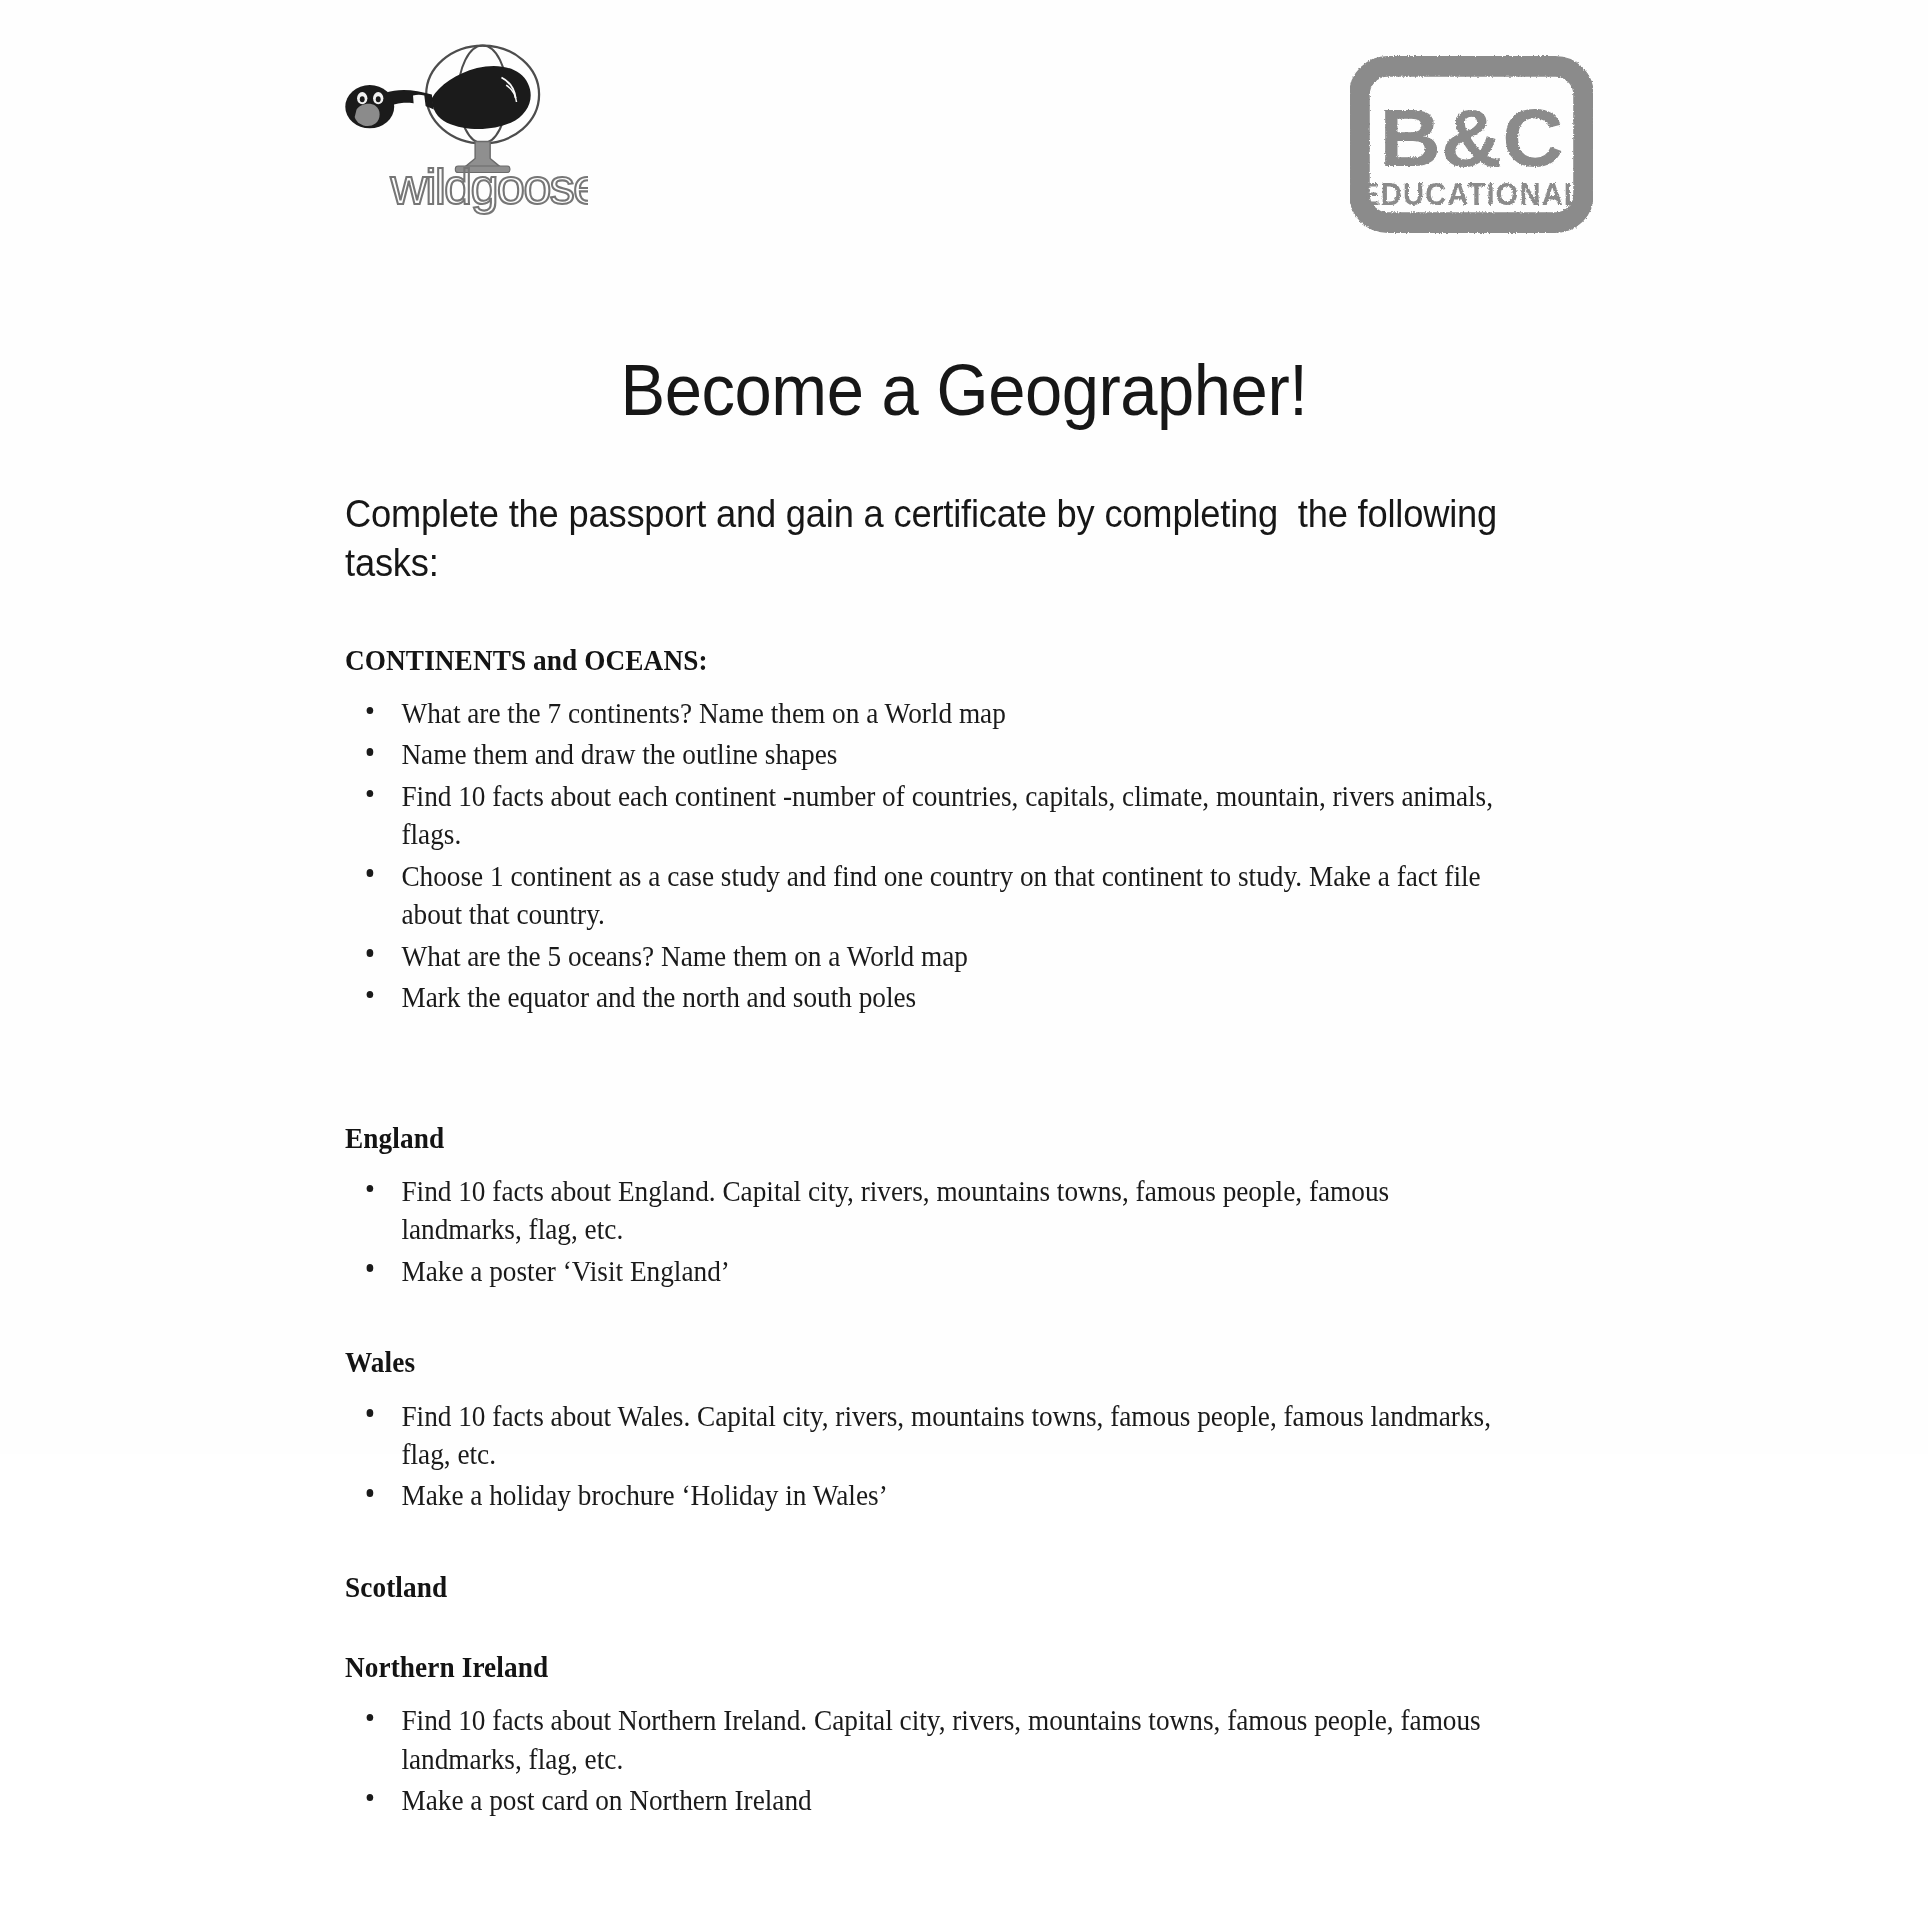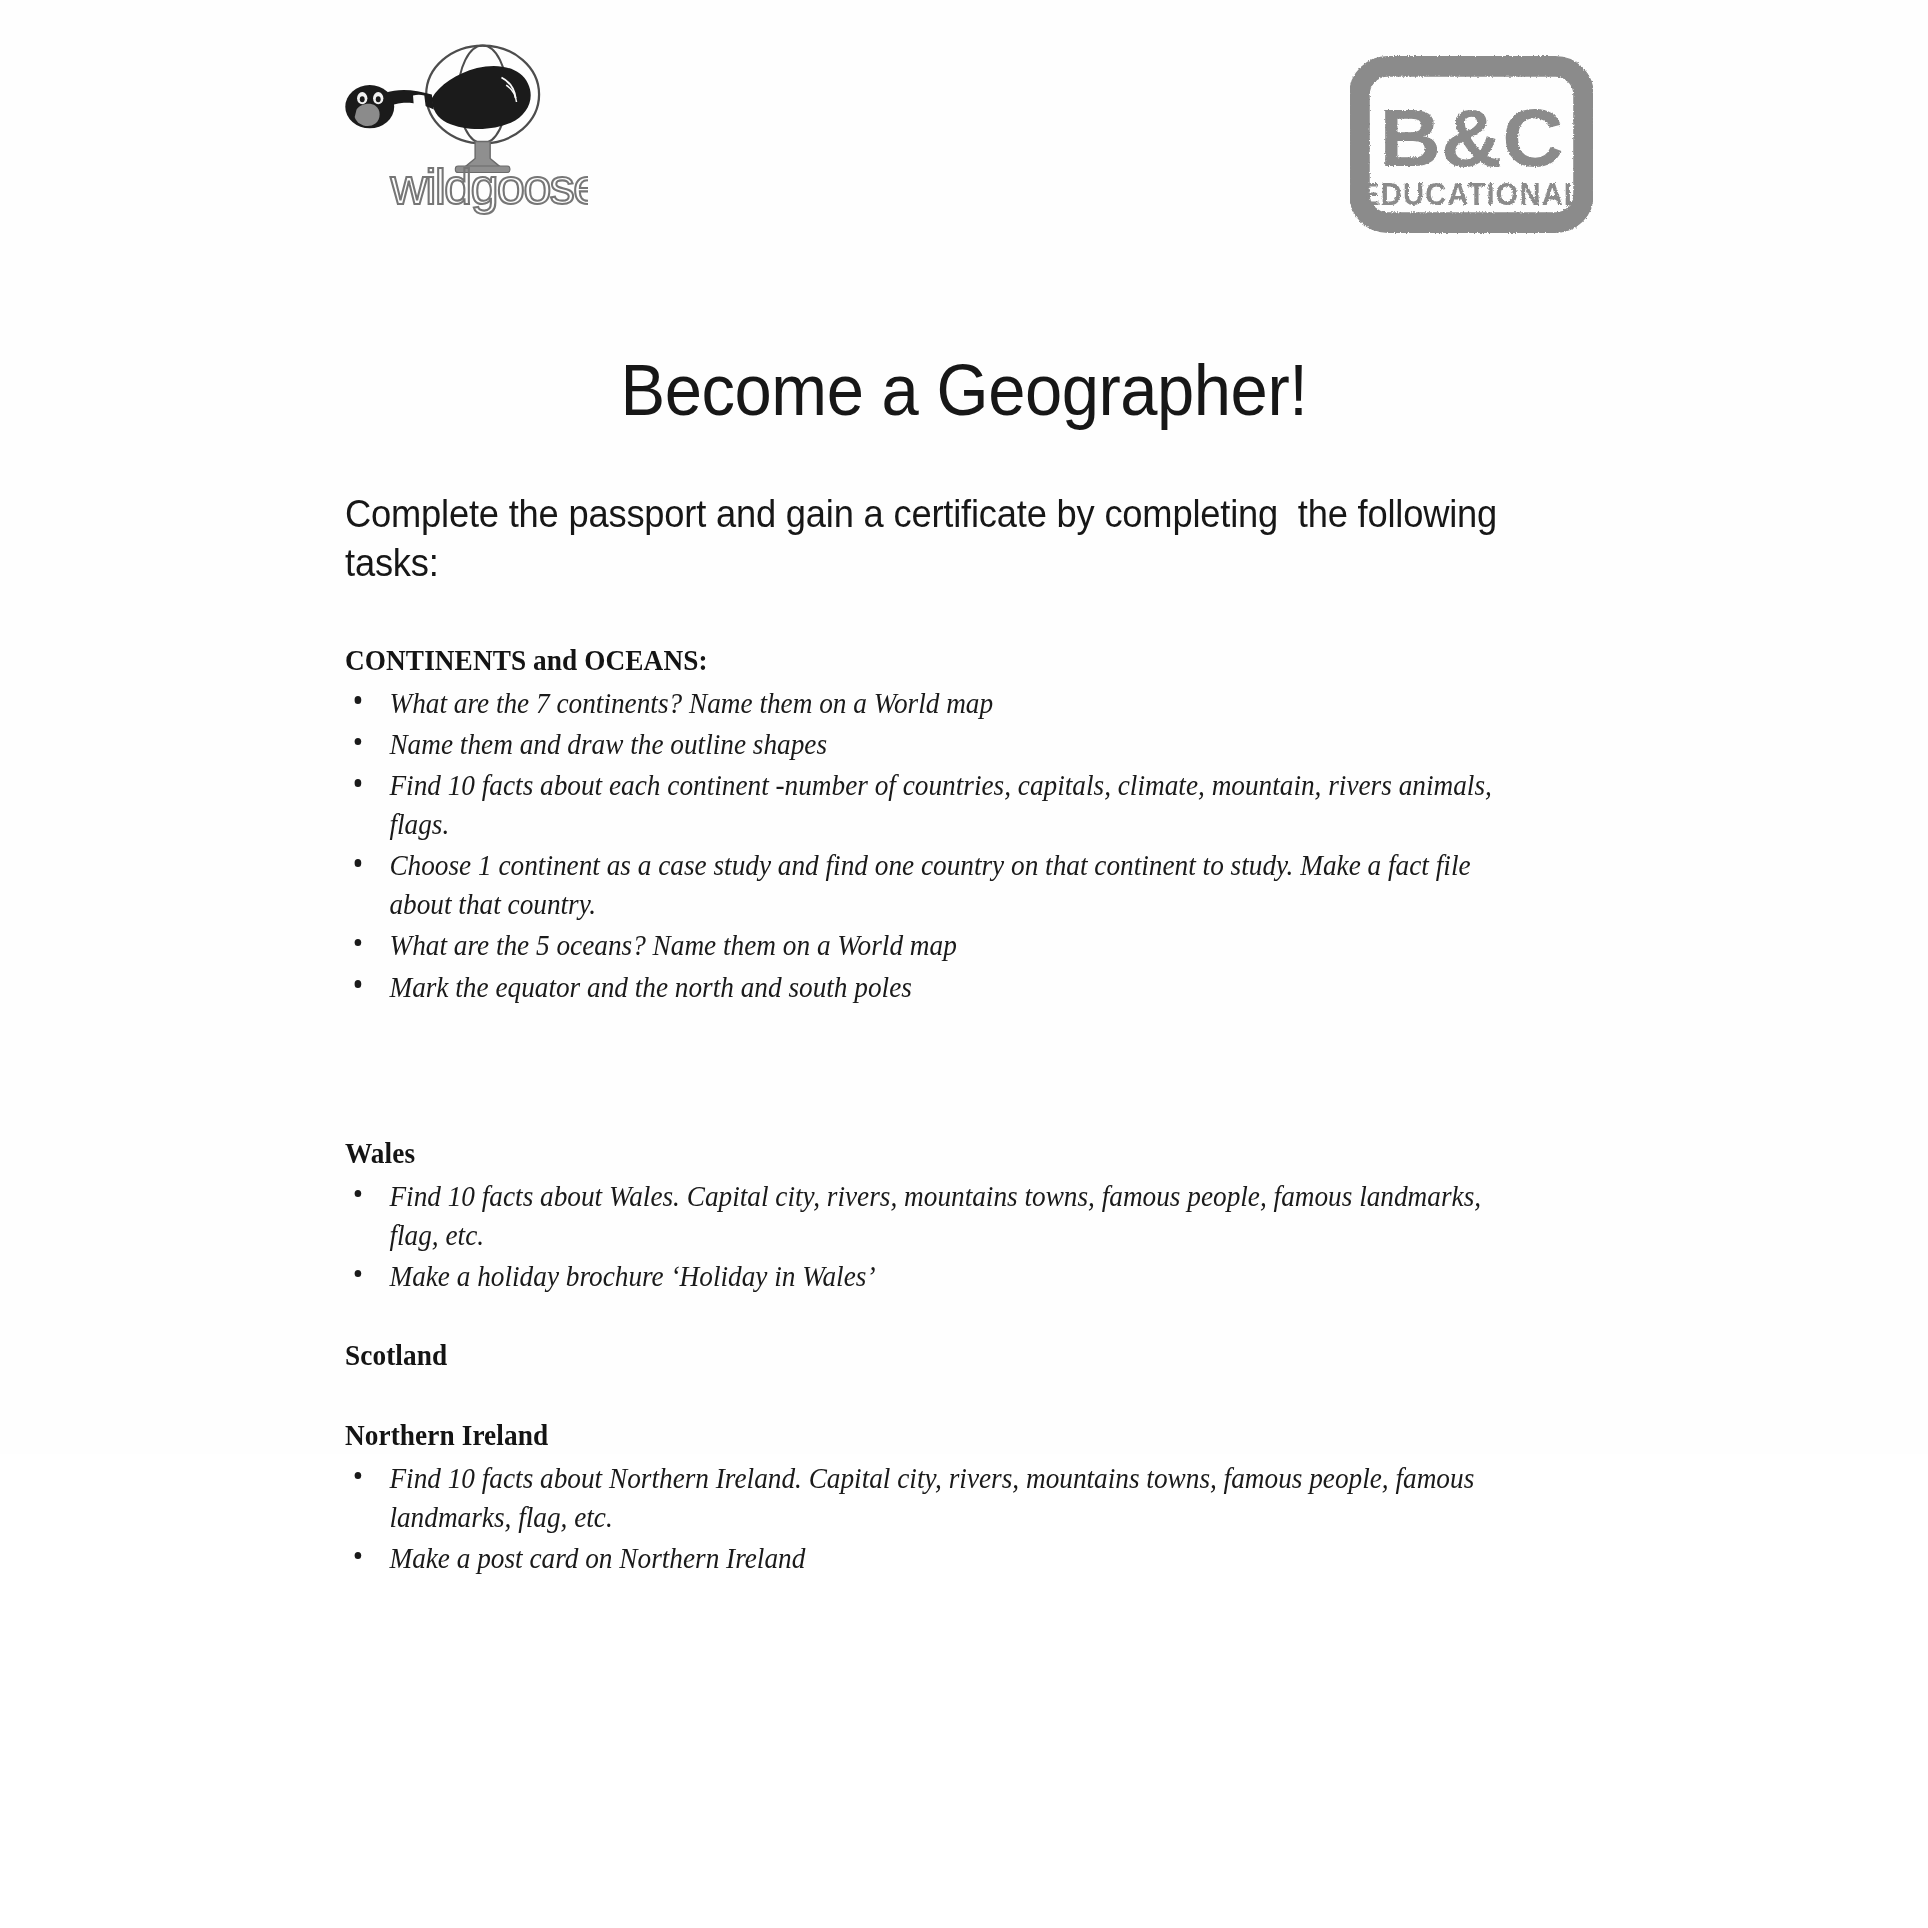--- a/index.html
+++ b/index.html
@@ -113,23 +113,22 @@
     font-size: 29px;
     line-height: 1.32;
     margin: 0;
     transform: scaleX(0.94);
     transform-origin: left top;
     color: #1a1a1a;
   }
 
   ul.task-list {
     list-style: none;
-    margin: 4px;
+    margin: 16px;
     padding: 0;
-    font-style: italic;
   }
   ul.task-list li {
     position: relative;
     padding-left: 43px;
     font-size: 29px;
     line-height: 1.33;
     color: #1a1a1a;
     margin: 0 0 2.8px 0;
     transform: scaleX(0.94);
     transform-origin: left top;
@@ -223,20 +222,27 @@
         <li><span class="bullet"></span><span>What are the 5 oceans?  Name them on a World map</span></li>
         <li><span class="bullet"></span><span>Mark the equator and the north  and south poles</span></li>
       </ul>
     </div>
 
     <div class="gap-lg"></div>
 
 
     <div class="gap-md"></div>
 
+    <div class="section">
+      <div class="section-heading">England</div>
+      <ul class="task-list">
+        <li><span class="bullet"></span><span>Find 10 facts about England. Capital city, rivers, mountains towns, famous people, famous landmarks, flag, etc.</span></li>
+        <li><span class="bullet"></span><span>Make a poster  ‘Visit England’</span></li>
+      </ul>
+    </div>
 
     <div class="gap-md"></div>
 
     <div class="section">
       <div class="section-heading">Wales</div>
       <ul class="task-list">
         <li><span class="bullet"></span><span>Find 10 facts about Wales. Capital city, rivers, mountains towns, famous people, famous landmarks, flag, etc.</span></li>
         <li><span class="bullet"></span><span>Make a holiday brochure  ‘Holiday in Wales’</span></li>
       </ul>
     </div>

